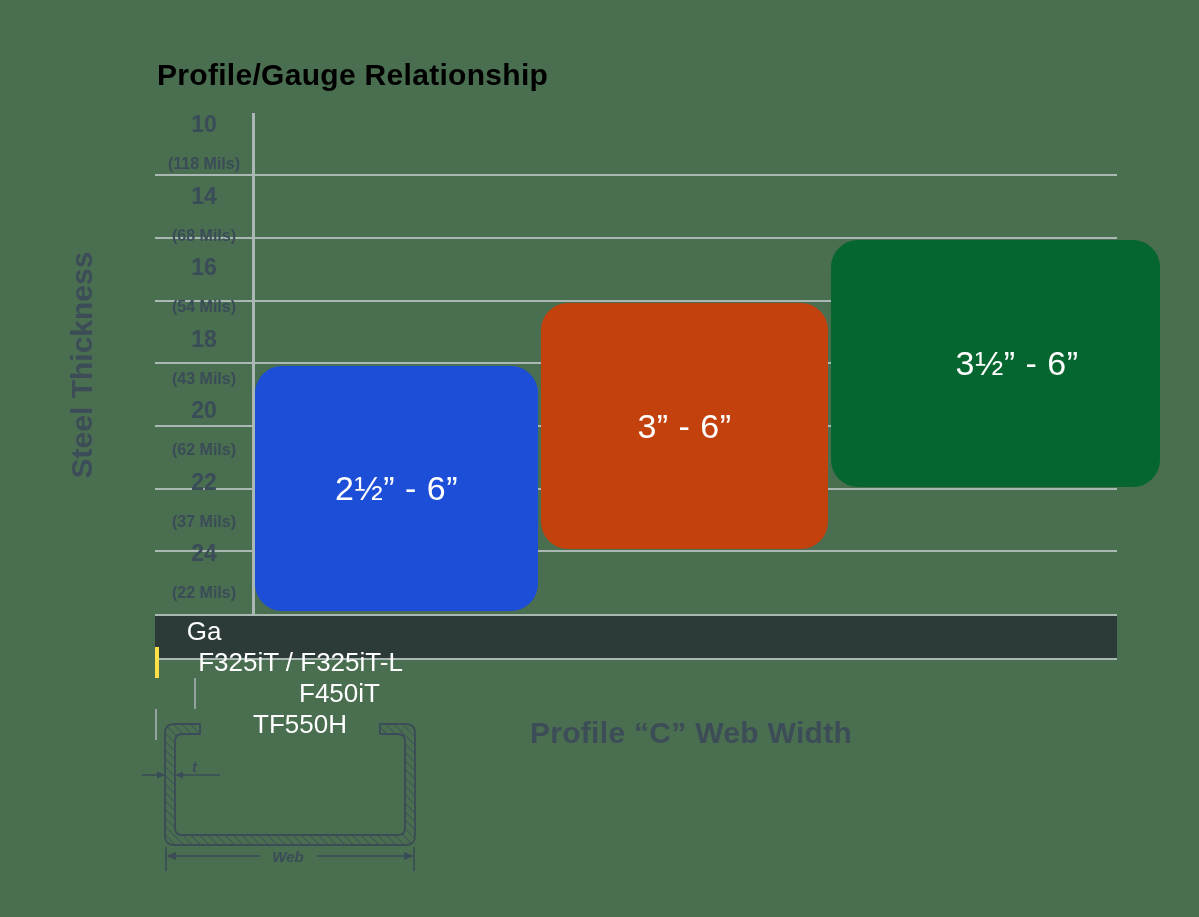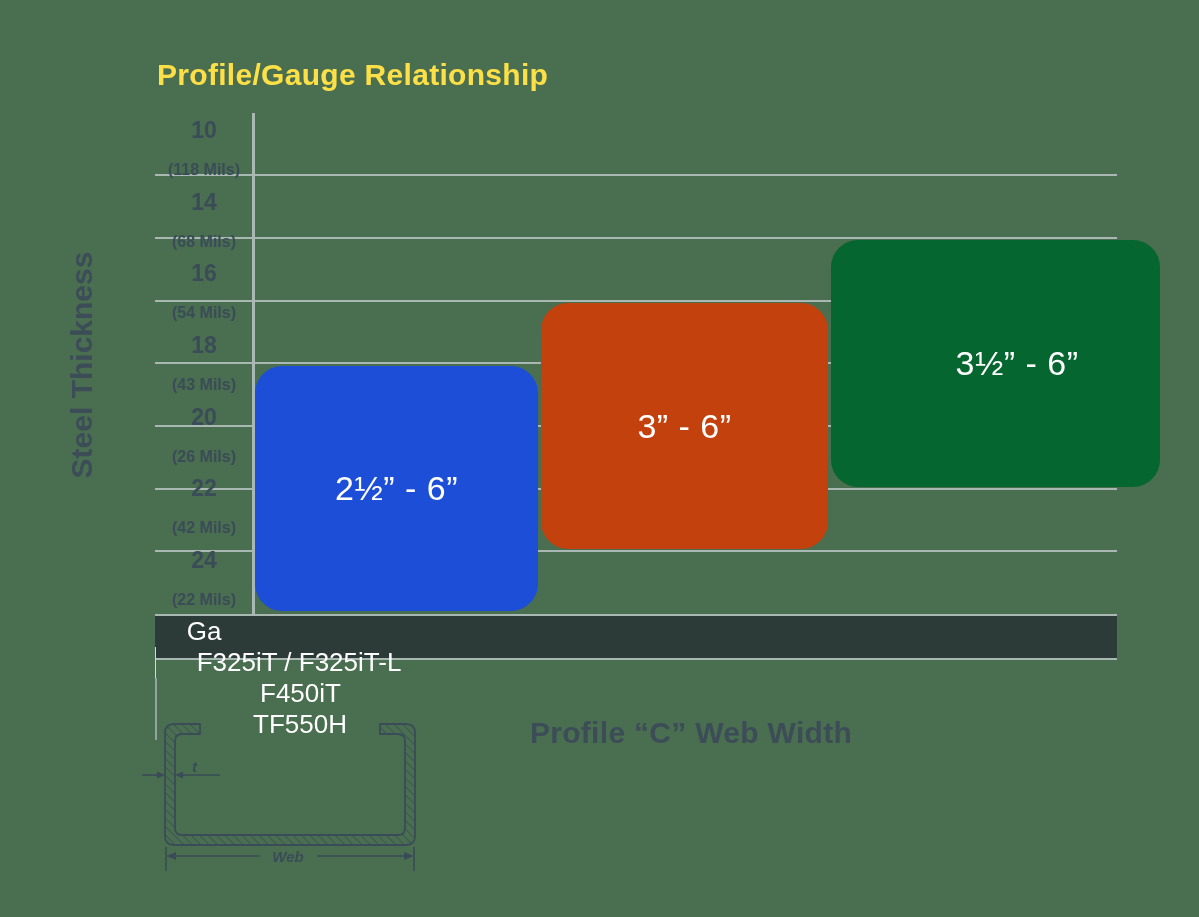--- a/index.html
+++ b/index.html
@@ -3,60 +3,60 @@
 <meta charset="utf-8">
 <style>
   html,body{margin:0;padding:0;background:#4A6E50;}
   .canvas{
     position:relative;width:1199px;height:917px;overflow:hidden;
     background:#4A6E50;
     font-family:"Liberation Sans","DejaVu Sans",sans-serif;
   }
   .chart-title{
     position:absolute;left:157px;top:58px;
-    font-size:30px;font-weight:700;color:#fde047;letter-spacing:.3px;
+    font-size:30px;font-weight:700;color:#000000;letter-spacing:.3px;
   }
   .y-axis-title{
     position:absolute;left:82px;top:365px;
     transform:translate(-50%,-50%) rotate(-90deg);
     font-size:30px;font-weight:600;color:#3C4D58;white-space:nowrap;
   }
   .x-axis-title{
     position:absolute;left:259px;top:716px;width:864px;text-align:center;
     font-size:30px;font-weight:700;color:#3C4D58;letter-spacing:.3px;
   }
   .hline{position:absolute;left:155px;width:962px;height:2px;background:#A9B8B2;}
   .vline{position:absolute;left:252px;top:113px;width:3px;height:501px;background:#A9B8B2;}
   .gauge-col{
     position:absolute;left:155px;top:113px;width:98px;height:501px;
     display:flex;flex-direction:column;
   }
-  .gauge-row{flex:1;display:flex;flex-direction:column;align-items:center;justify-content:center;}
+  .gauge-row{flex:1;display:flex;flex-direction:column;align-items:center;}
   .ga-num{font-size:23px;font-weight:700;color:#3A4C57;line-height:1;}
   .ga-mils{font-size:16px;font-weight:700;color:#3A4C57;line-height:1;margin-top:20px;}
   .range-box{
     position:absolute;border-radius:27px;
     display:flex;align-items:center;justify-content:center;
     color:#FFFFFF;font-size:34px;font-weight:400;letter-spacing:.5px;
   }
   .box1{left:255px;top:366px;width:283px;height:245px;}
   .box2{left:541px;top:303px;width:287px;height:246px;}
   .box3{left:831px;top:240px;width:286px;height:247px;padding-left:43px;}
   .header-row{
     position:absolute;left:155px;top:614px;width:962px;height:46px;
     border-top:2px solid #A9B8B2;border-bottom:2px solid #A9B8B2;
     box-sizing:border-box;display:flex;flex-direction:column;
   }
   .hcell{
     display:flex;align-items:center;justify-content:center;
     color:#FFFFFF;font-size:26px;font-weight:400;box-sizing:border-box;
   }
   .hcell.c0{width:98px;}
-  .hcell.c1{width:287px;border-left:1px solid #fde047;}
-  .hcell.c2{width:289px;border-left:2px solid #93A39E;}
+  .hcell.c1{width:287px;border-left:4px solid #fde047;}
+  .hcell.c2{width:289px;border-left:2px solid #93A39E;margin-left:39px;}
   .hcell.c3{width:288px;border-left:2px solid #93A39E;text-align:right;}
   .c-profile{position:absolute;left:140px;top:700px;}
 </style>
 </head>
 <body>
 
 <div class="canvas" style="background-color: rgb(74, 110, 80);">
 
   <div class="chart-title">Profile/Gauge Relationship</div>
   <div class="y-axis-title">Steel Thickness</div>
@@ -82,25 +82,25 @@
     <div class="gauge-row">
       <div class="ga-num">16</div>
       <div class="ga-mils">(54 Mils)</div>
     </div>
     <div class="gauge-row">
       <div class="ga-num">18</div>
       <div class="ga-mils">(43 Mils)</div>
     </div>
     <div class="gauge-row">
       <div class="ga-num">20</div>
-      <div class="ga-mils">(26 Mils)</div>
+      <div class="ga-mils">(62 Mils)</div>
     </div>
     <div class="gauge-row">
       <div class="ga-num">22</div>
-      <div class="ga-mils">(42 Mils)</div>
+      <div class="ga-mils">(37 Mils)</div>
     </div>
     <div class="gauge-row">
       <div class="ga-num">24</div>
       <div class="ga-mils">(22 Mils)</div>
     </div>
   </div>
 
   <div class="range-box box1" style="background-color: #1d4ed8;">
     <span>2½” - 6”</span>
   </div>

